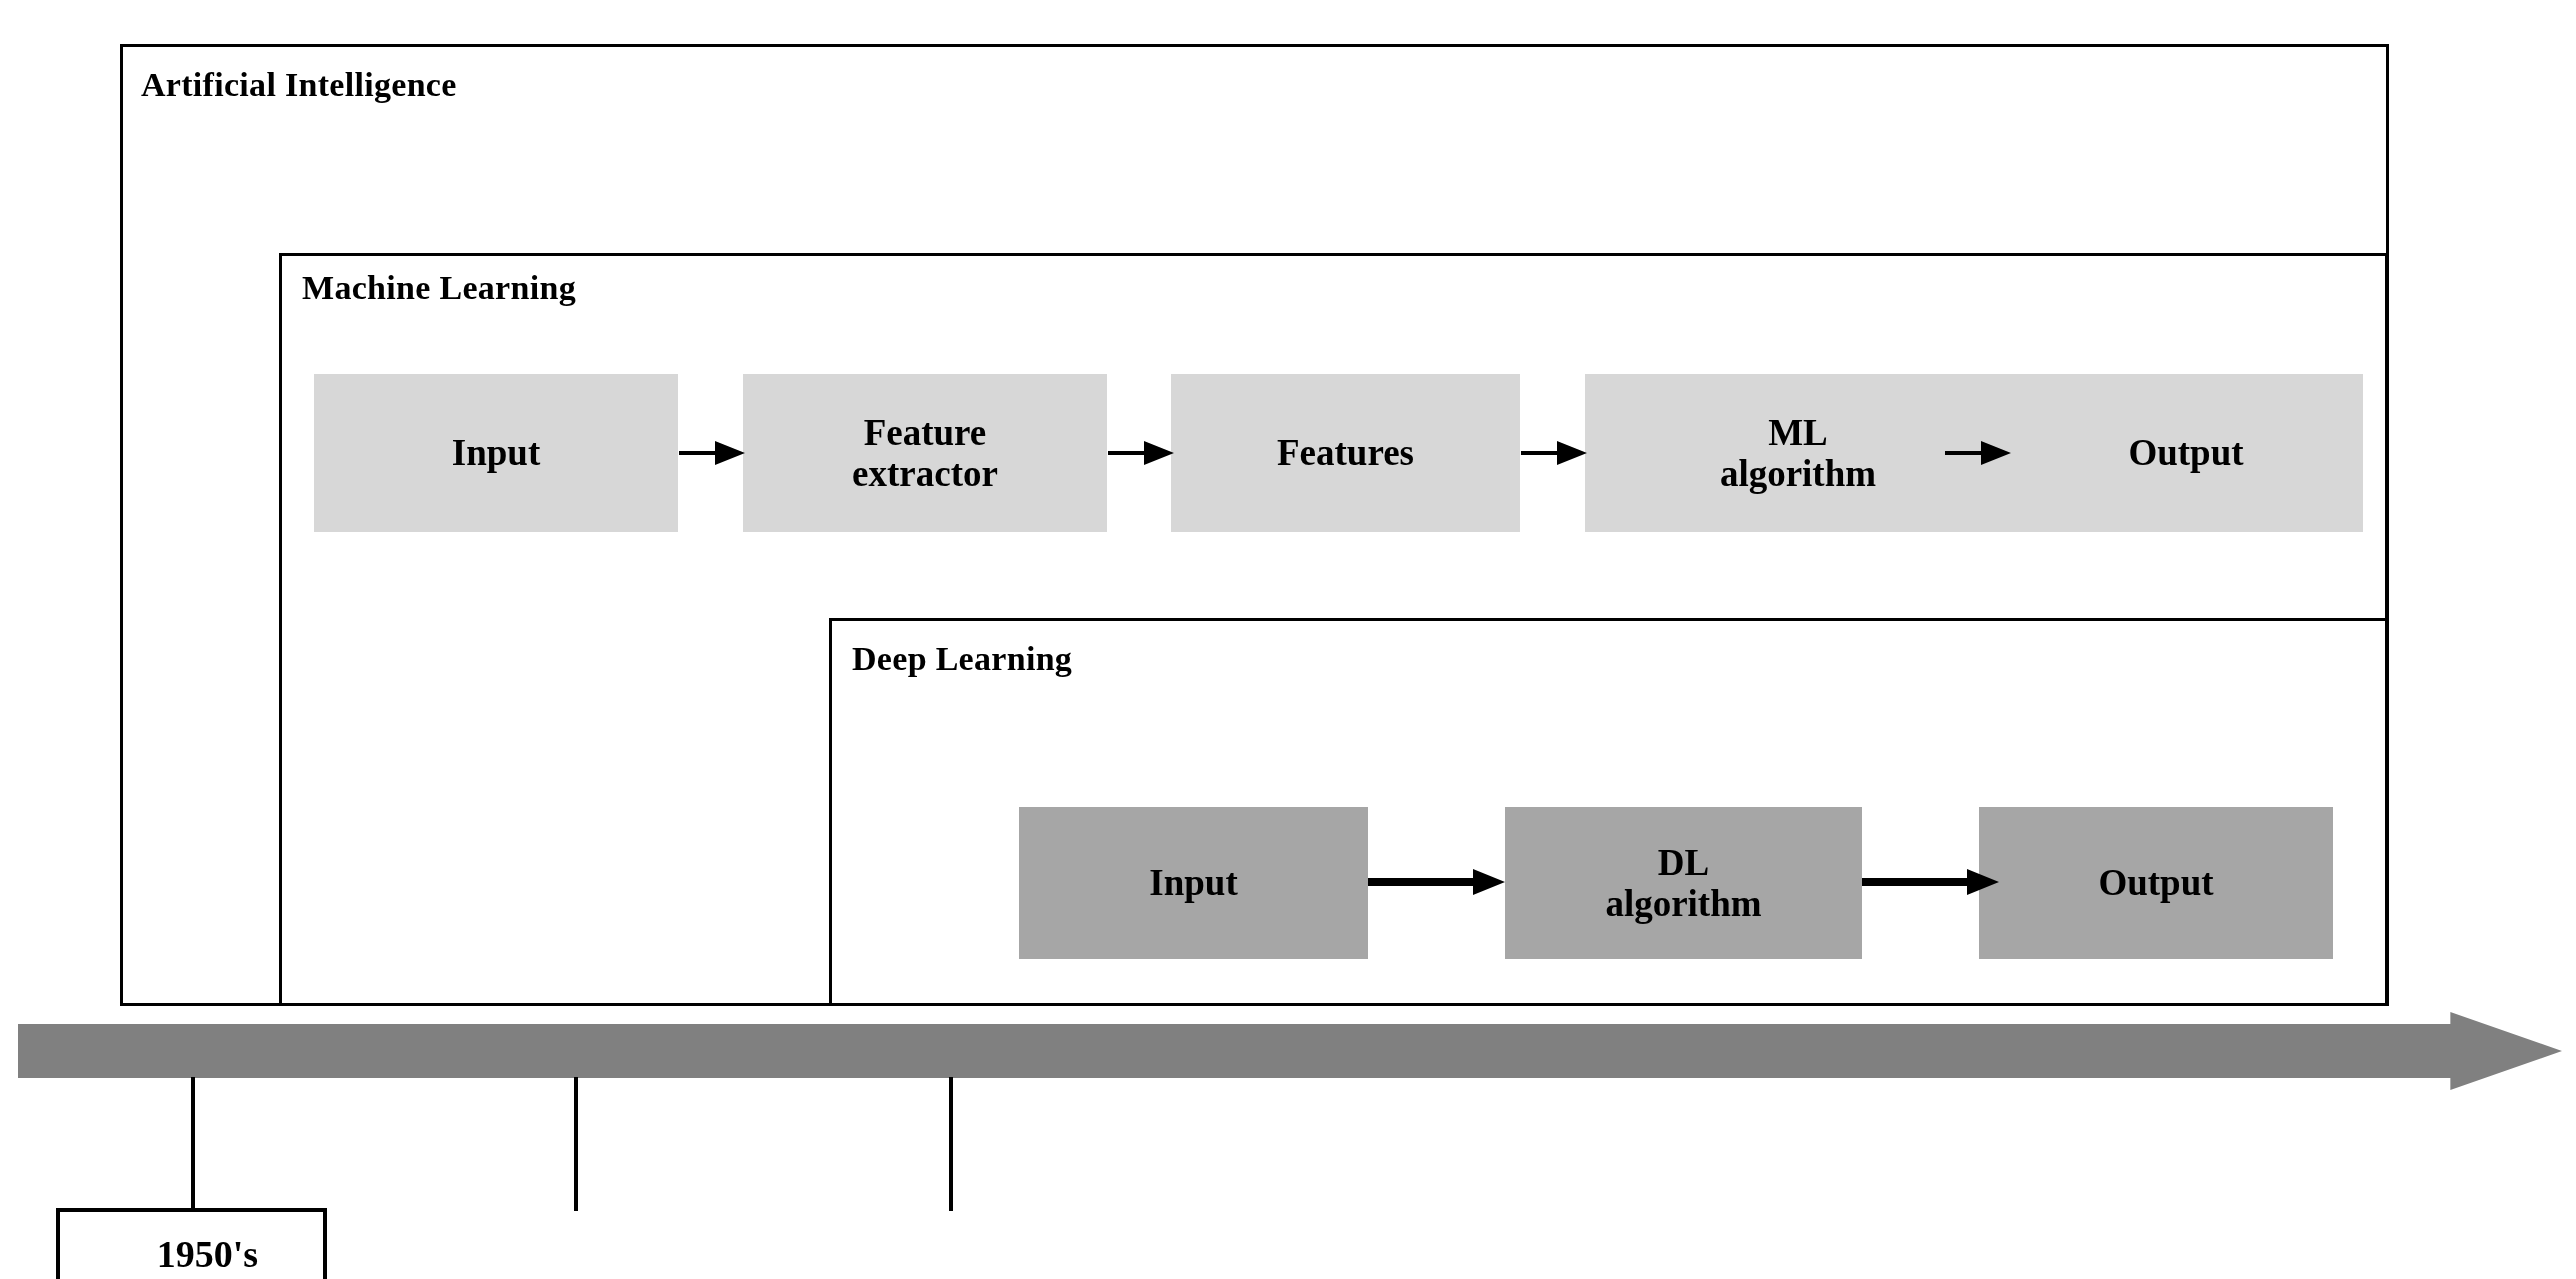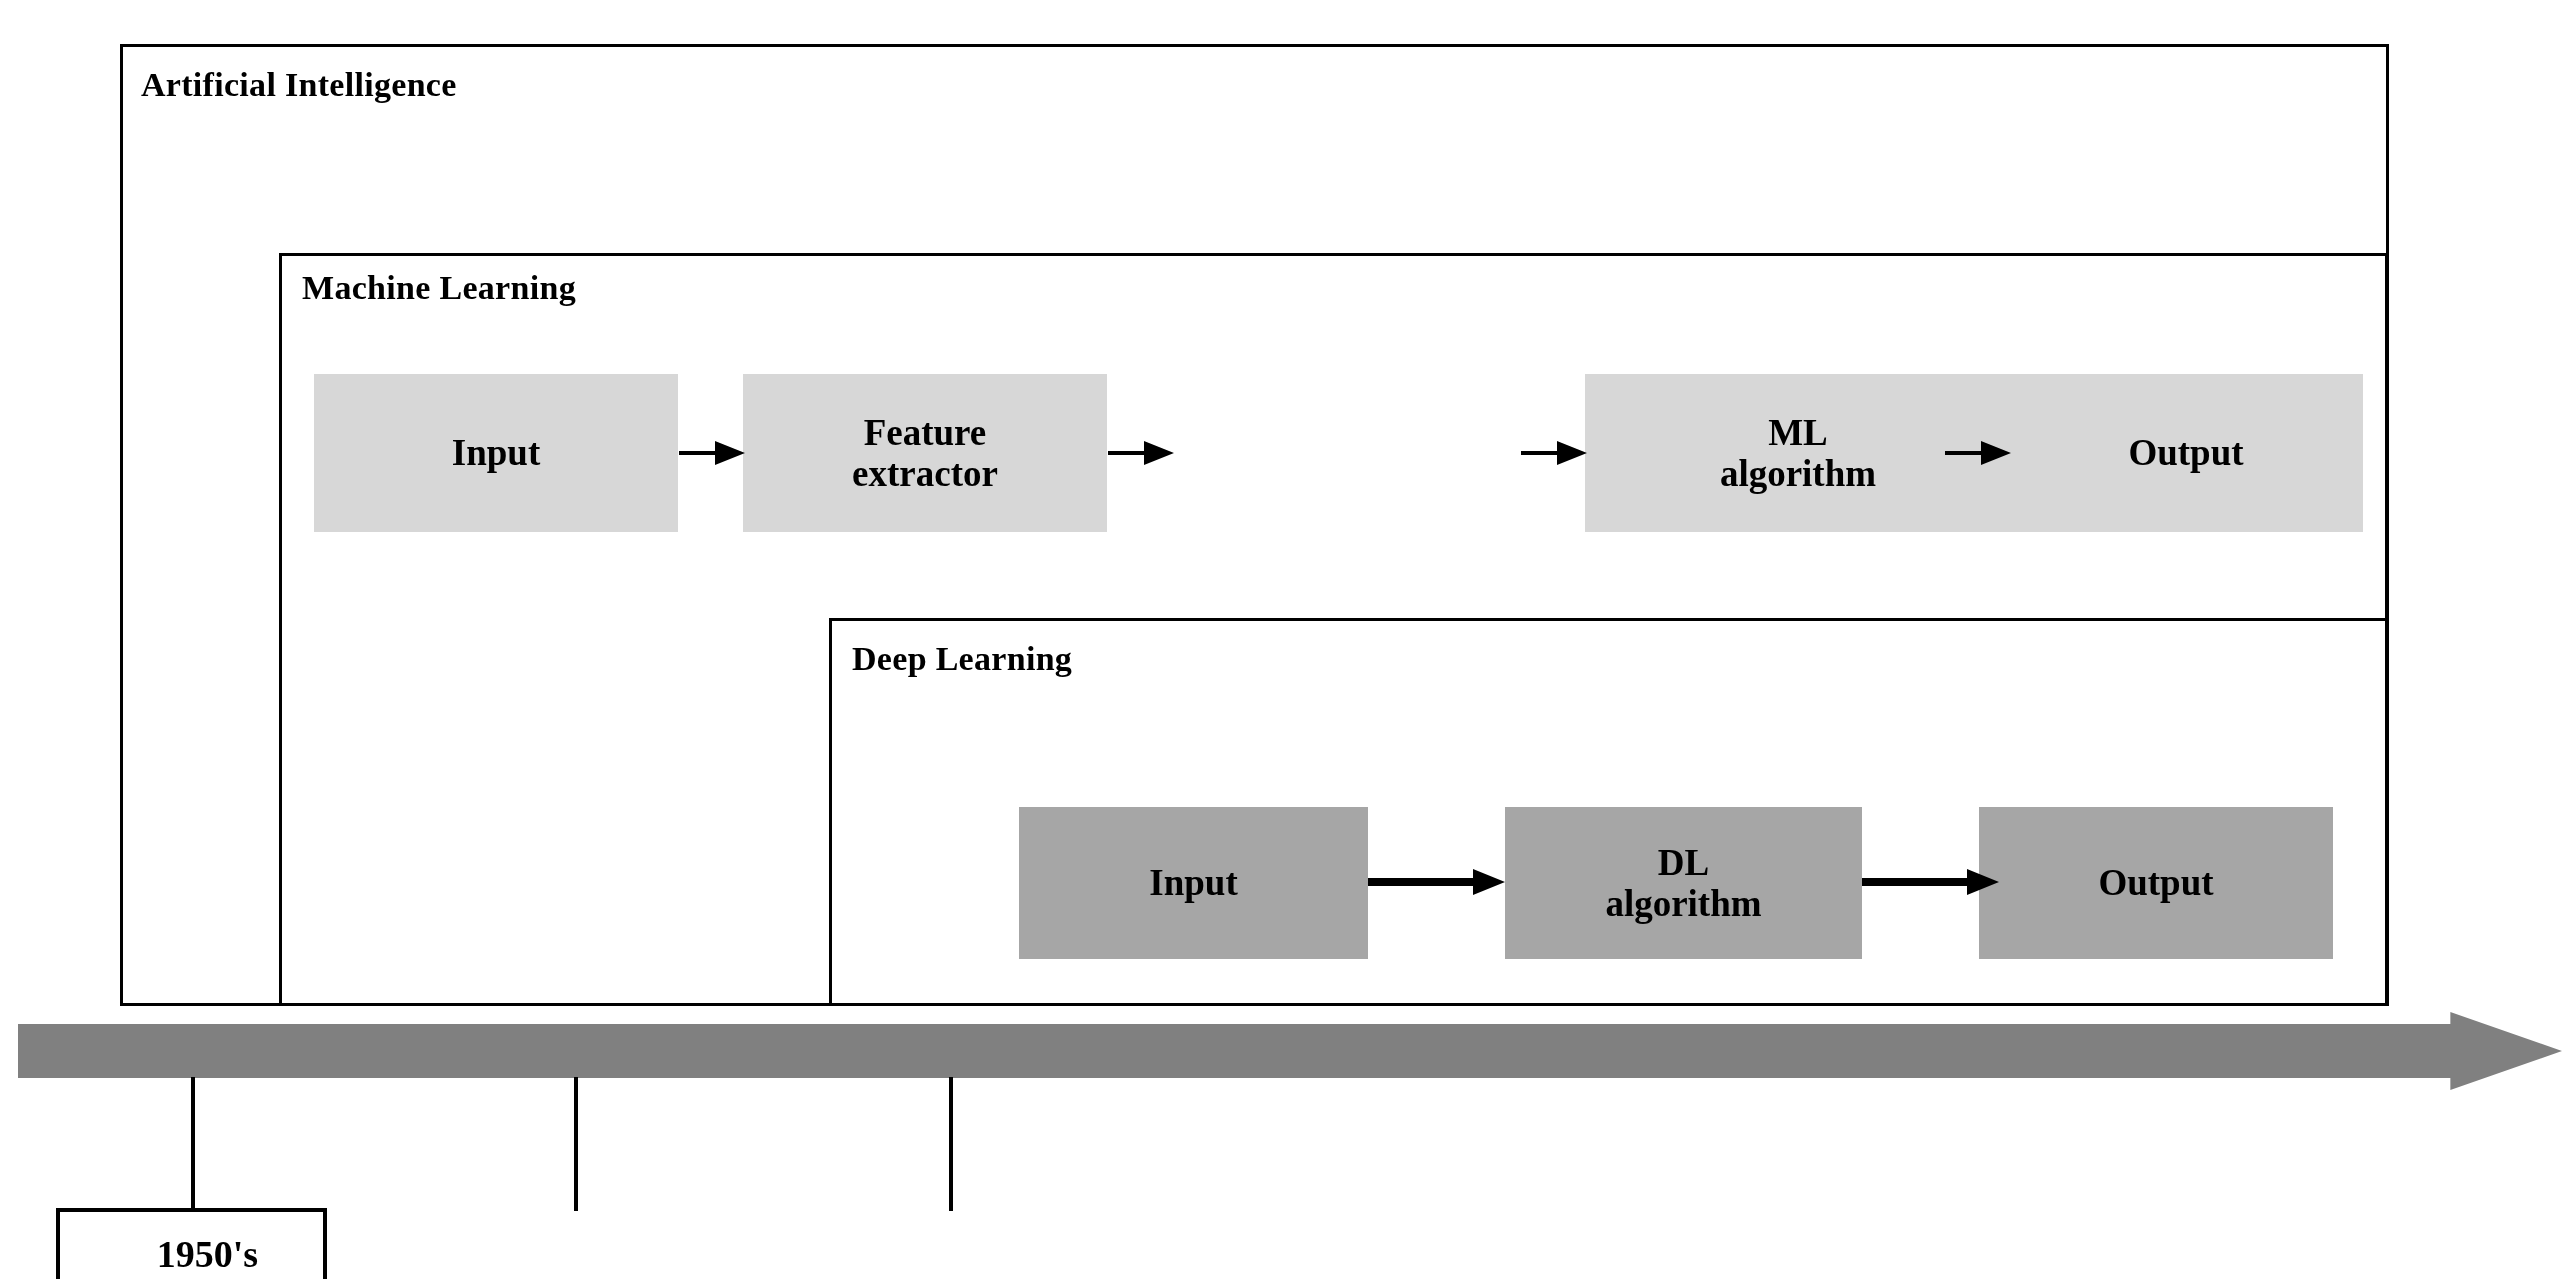--- a/index.html
+++ b/index.html
@@ -140,20 +140,23 @@
     <span>Input</span>
   </div>
 
   <div class="node ml ml-row" id="ml-n1">
     <span>
       <span>Feature</span><br>
       <span>extractor</span>
     </span>
   </div>
 
+  <div class="node ml ml-row" id="ml-n2">
+    <span>Features</span>
+  </div>
 
   <div class="node ml ml-row" id="ml-n3">
     <span>
       <span>ML</span><br>
       <span>algorithm</span>
     </span>
   </div>
 
   <div class="node ml ml-row" id="ml-n4">
     <span>Output</span>

